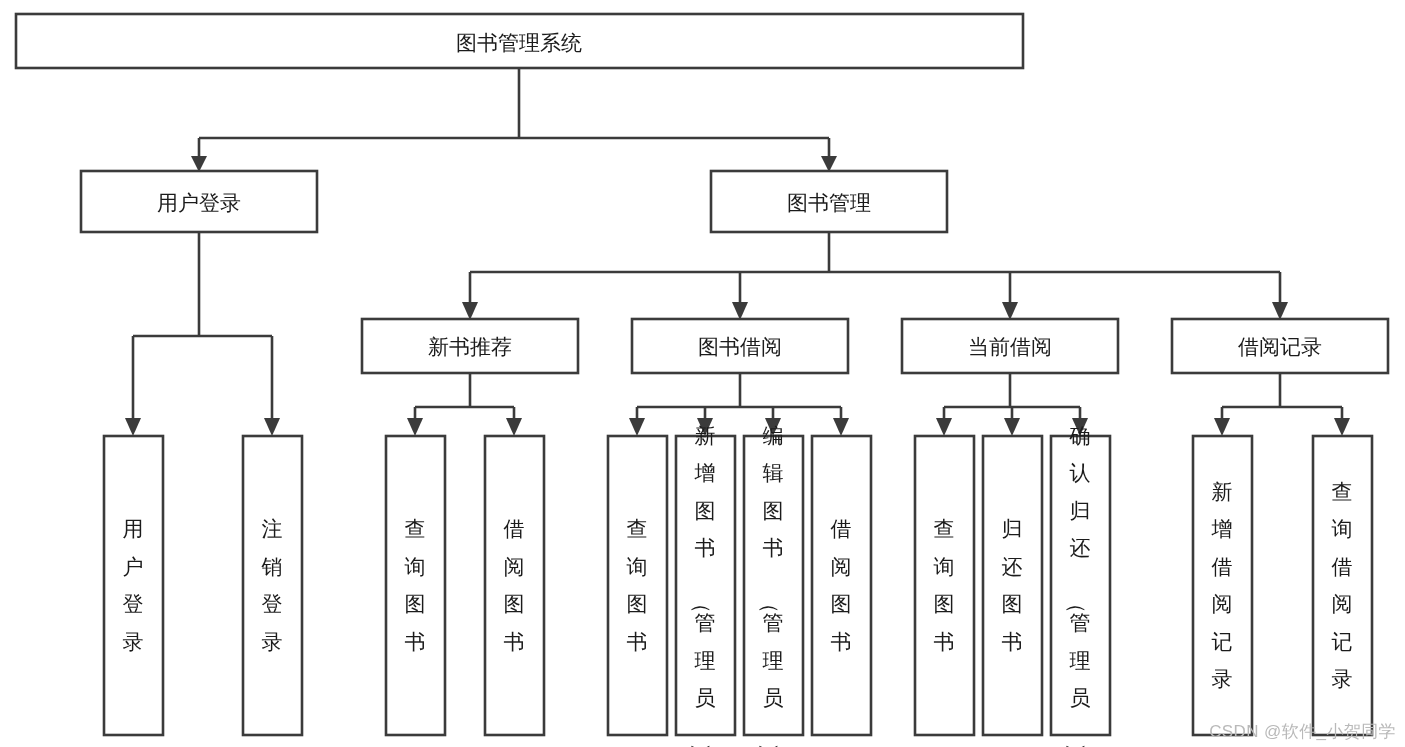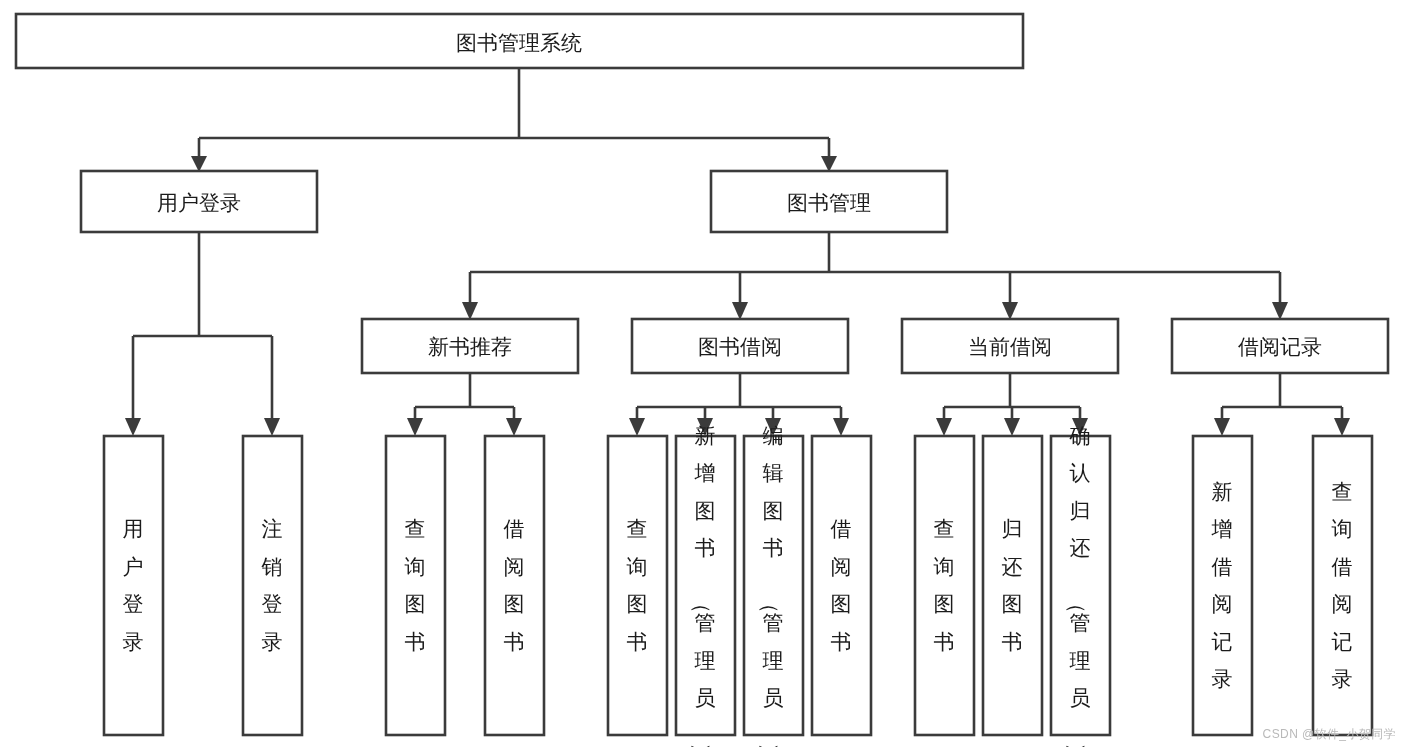--- a/index.html
+++ b/index.html
@@ -52,21 +52,21 @@
     font-family: "Liberation Sans", "DejaVu Sans", sans-serif;
     font-size: 21px;
     fill: #1b1b1b;
     text-anchor: middle;
   }
   .watermark {
     position: absolute;
     right: 9px;
     bottom: 4px;
     font-family: "Liberation Sans", "DejaVu Sans", sans-serif;
-    font-size: 12px;
+    font-size: 17px;
     color: #b9b9b9;
     white-space: nowrap;
     letter-spacing: 0.4px;
     text-align: center;
   }
 </style>
 </head>
 <body>
 
 <div id="diagram-root">

